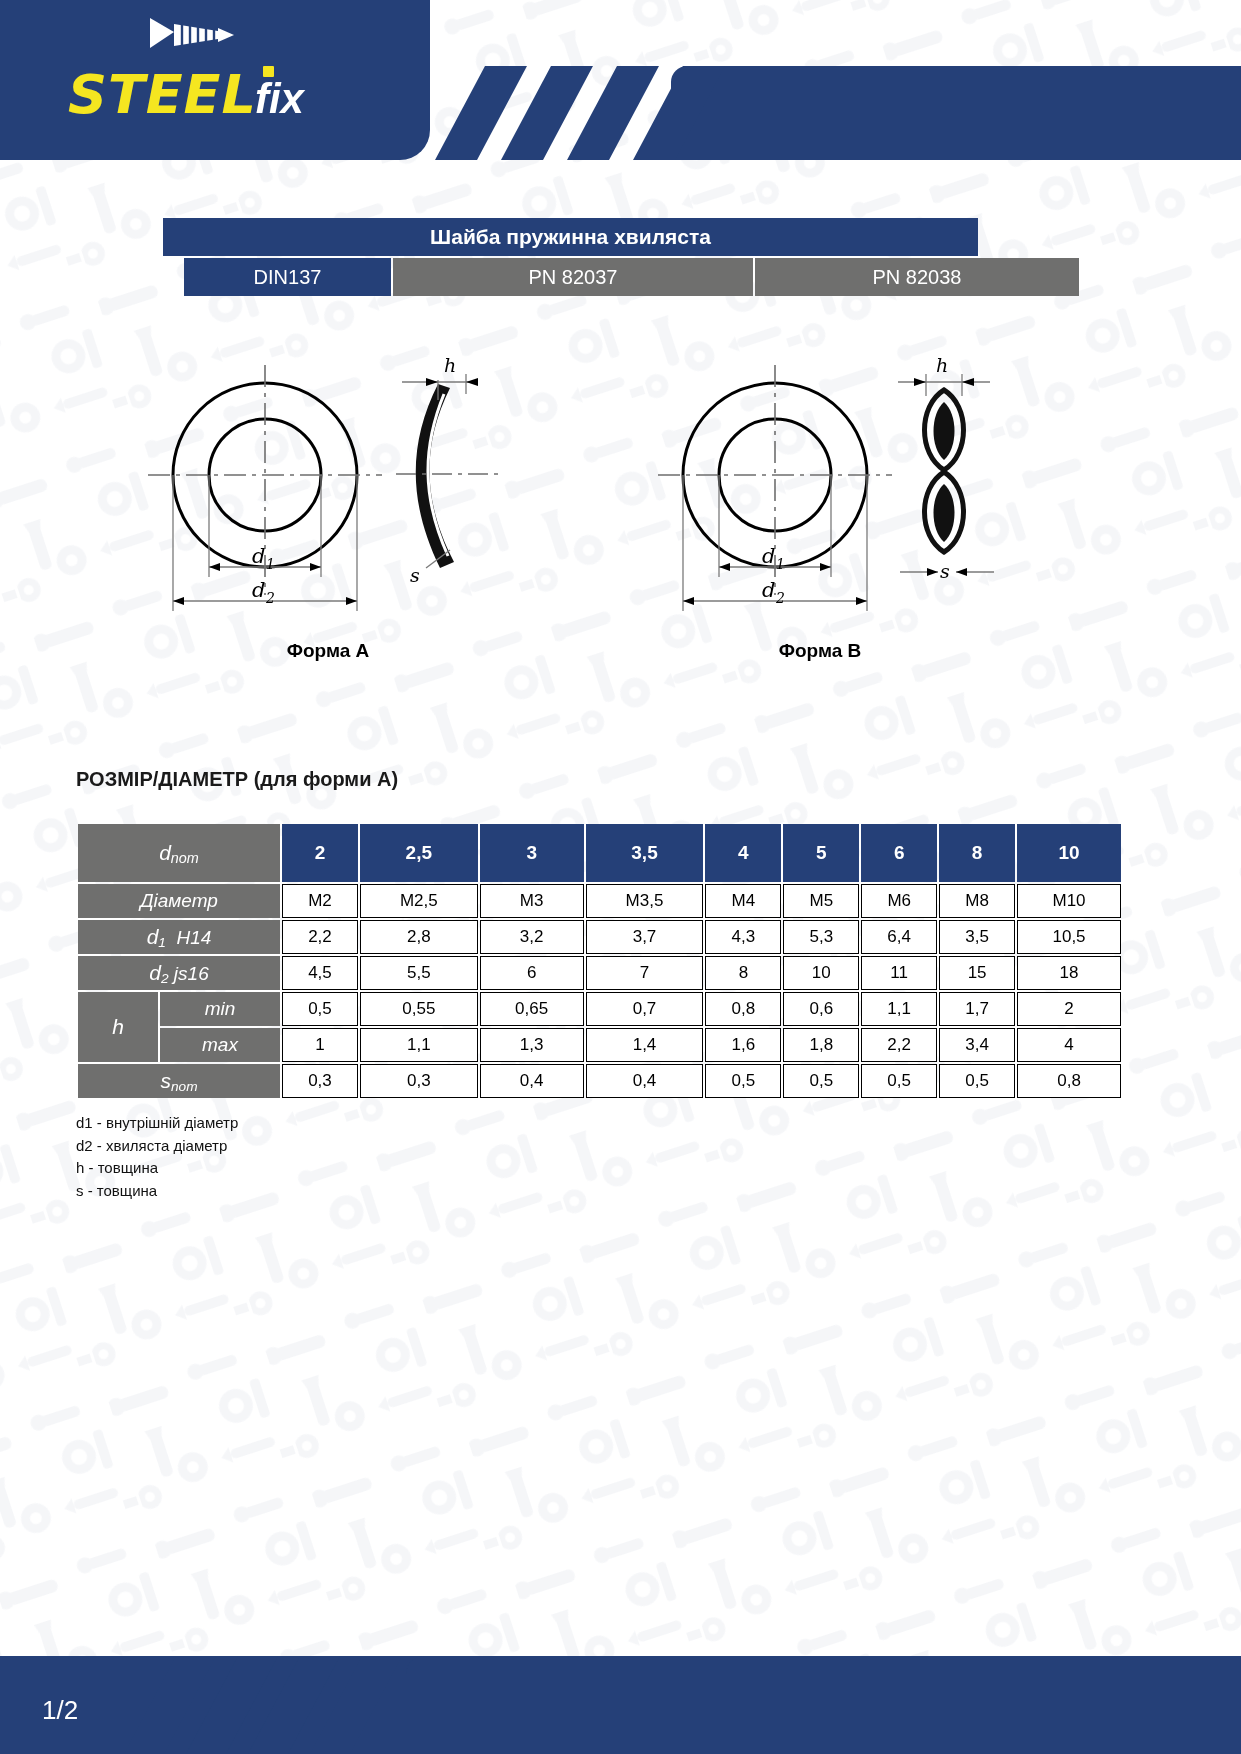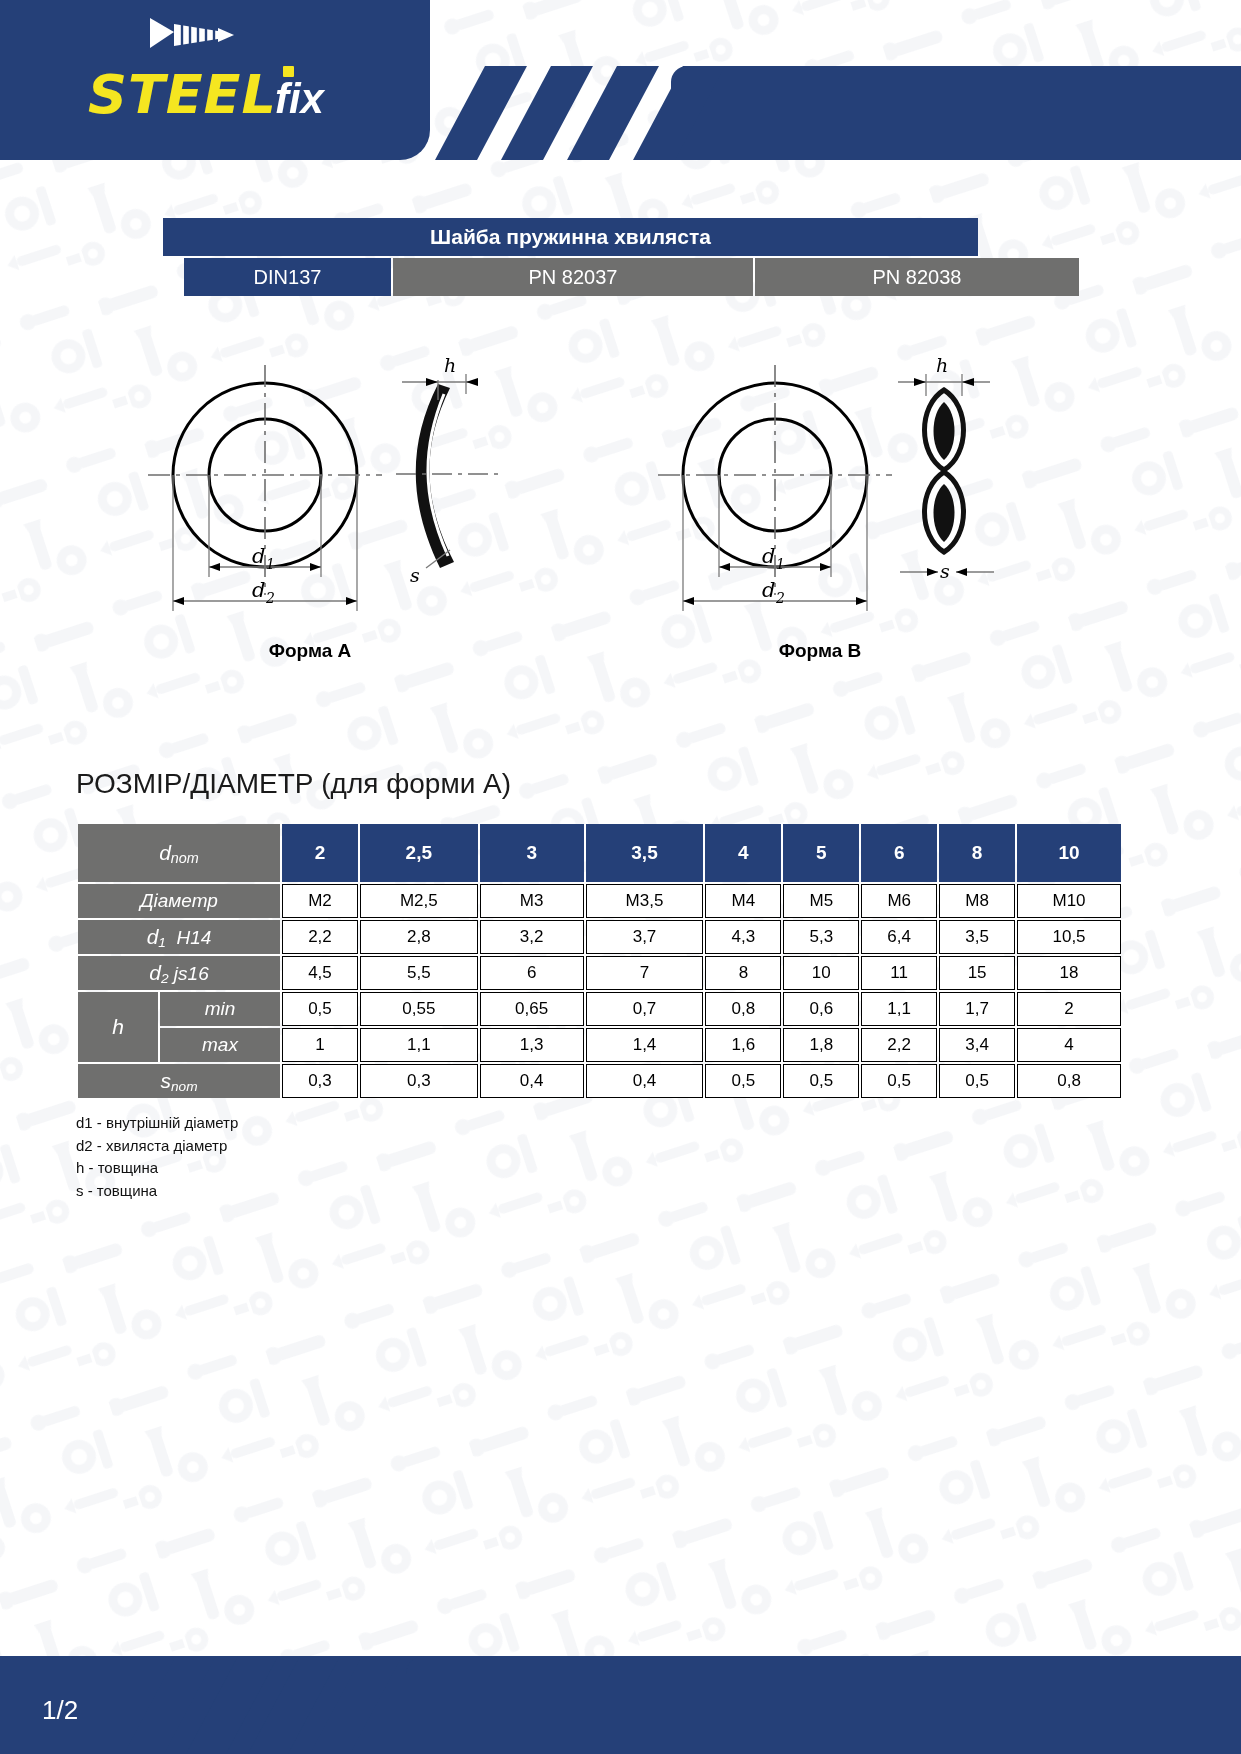--- a/index.html
+++ b/index.html
@@ -45,21 +45,20 @@
     z-index: 5;
   }
   .logo-steel {
     font-family: "DejaVu Sans", sans-serif;
     font-size: 54px;
     font-weight: 800;
     font-style: italic;
     letter-spacing: 1px;
     color: #f5e620;
     line-height: 1;
-    margin-left: 20px;
   }
   .logo-fix {
     font-family: "Liberation Sans", sans-serif;
     font-size: 42px;
     font-weight: 700;
     font-style: italic;
     color: #ffffff;
     line-height: 1;
     margin-left: -2px;
     margin-top: 10px;
@@ -153,22 +152,22 @@
     font-size: 19px;
     font-weight: 700;
     color: #000000;
     text-align: center;
   }
 
   
   .section-title {
     position: absolute;
     top: 768px; left: 76px;
-    font-size: 28px;
-    font-weight: 400;
+    font-size: 20px;
+    font-weight: 700;
     color: #1a1a1a;
     z-index: 3;
   }
 
   
   .data-table {
     position: absolute;
     top: 822px; left: 76px;
     width: 1047px;
     border-collapse: separate;
@@ -382,21 +381,21 @@
         <path d="M84 32 l12 -4 v8 z"></path>
     </g>
     <text x="62" y="22" font-family="DejaVu Serif, serif" font-style="italic" font-size="19" fill="#000">h</text>
 
     <g stroke="#7a7a7a" stroke-width="1.3">
       <line x1="68" y1="200" x2="44" y2="218"></line>
     </g>
     <text x="28" y="232" font-family="DejaVu Serif, serif" font-style="italic" font-size="19" fill="#000">s</text>
   </svg>
 
-  <div class="form-label" style="left:190px; top:295px; width:240px;">Форма A</div>
+  <div class="form-label" style="left:208px; top:295px; width:240px;">Форма A</div>
 
   <svg class="draw-item" style="left:630px; top:10px;" width="290" height="280" viewBox="0 0 290 280" xmlns="http://www.w3.org/2000/svg">
     <g fill="none" stroke="#000" stroke-width="3">
       <circle cx="145" cy="120" r="92"></circle>
       <circle cx="145" cy="120" r="56"></circle>
     </g>
     <g stroke="#6e6e6e" stroke-width="1.6" stroke-dasharray="22 6 4 6">
       <line x1="28" y1="120" x2="262" y2="120"></line>
       <line x1="145" y1="10" x2="145" y2="240"></line>
     </g>

